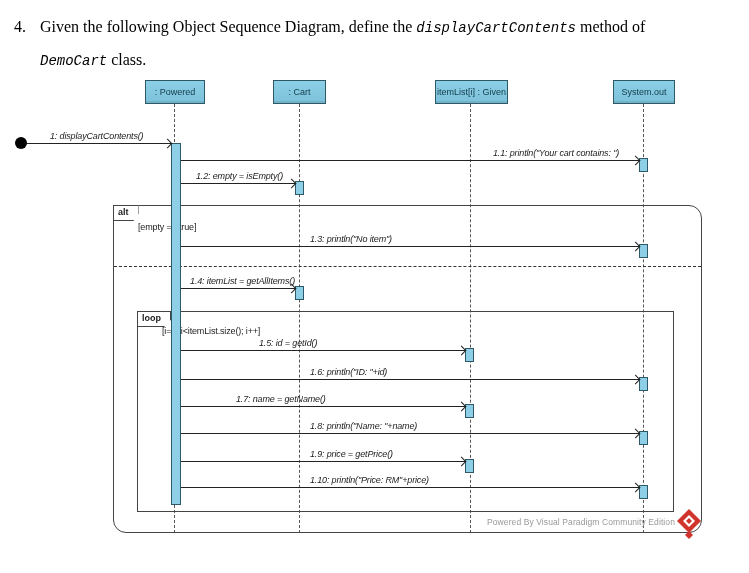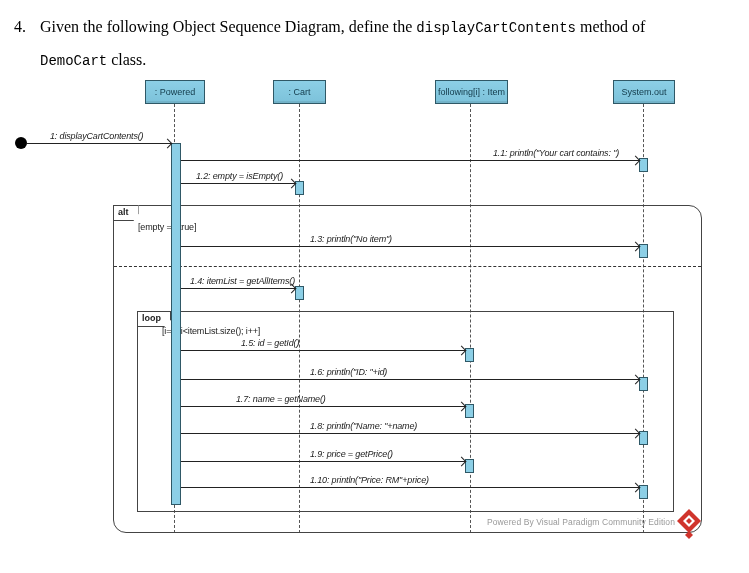--- a/index.html
+++ b/index.html
@@ -5,21 +5,21 @@
   html,body{margin:0;padding:0;background:#fff;}
   .page{position:relative;width:749px;height:573px;background:#fff;overflow:hidden;
         font-family:"Liberation Sans",sans-serif;color:#1a1a1a;}
 
   
   .question{position:absolute;left:0;top:0;width:749px;
             font-family:"Liberation Serif",serif;font-size:16px;color:#000;}
   .q-num{position:absolute;left:14px;top:18px;}
   .q-line1{position:absolute;left:40px;top:18px;white-space:nowrap;}
   .q-line2{position:absolute;left:40px;top:51px;white-space:nowrap;}
-  .code{font-family:"Liberation Mono","DejaVu Sans Mono",monospace;font-size:14px;}
+  .code{font-family:"Liberation Mono","DejaVu Sans Mono",monospace;font-size:14px;font-style:italic;}
 
   
   .lifeline{position:absolute;width:0;border-left:1px dashed #555;}
   .head-box{position:absolute;height:24px;background:linear-gradient(180deg,var(--lifeline_fill,#8ccfe6),#7cc2da);
             border:1px solid var(--lifeline_border,#2f5866);display:flex;align-items:center;justify-content:center;
             font-size:9px;color:#123a4a;box-sizing:border-box;box-shadow:inset 0 -2px 0 rgba(0,0,0,0.08);}
   .activation{position:absolute;background:var(--lifeline_fill,#8ccfe6);
               border:1px solid var(--lifeline_border,#2f5866);box-sizing:border-box;}
 
   .msg{position:absolute;font-style:italic;}
@@ -113,21 +113,21 @@
           <span class="arrow-head"></span>
         </div>
     </div>
     <div class="msg" style="left:181px;top:275px;width:114px;">
       <div class="msg-label" style="padding-left:7px;text-align:right;">1.4: itemList = getAllItems()</div>
       <div class="msg-line">
           <span class="arrow-head"></span>
         </div>
     </div>
     <div class="msg" style="left:181px;top:337px;width:284px;">
-      <div class="msg-label" style="padding-left:60px;">1.5: id = getId()</div>
+      <div class="msg-label" style="padding-left:78px;">1.5: id = getId()</div>
       <div class="msg-line">
           <span class="arrow-head"></span>
         </div>
     </div>
     <div class="msg" style="left:181px;top:366px;width:458px;">
       <div class="msg-label" style="padding-left:129px;">1.6: println("ID: "+id)</div>
       <div class="msg-line">
           <span class="arrow-head"></span>
         </div>
     </div>
@@ -151,21 +151,21 @@
     </div>
     <div class="msg" style="left:181px;top:474px;width:458px;">
       <div class="msg-label" style="padding-left:129px;">1.10: println("Price: RM"+price)</div>
       <div class="msg-line">
           <span class="arrow-head"></span>
         </div>
     </div>
 
     <div class="head-box" style="left:145px;top:80px;width:60px;">: Powered</div>
     <div class="head-box" style="left:273px;top:80px;width:53px;">: Cart</div>
-    <div class="head-box" style="left:435px;top:80px;width:73px;">following[i] : Item</div>
+    <div class="head-box" style="left:435px;top:80px;width:73px;">itemList[i] : Given</div>
     <div class="head-box" style="left:613px;top:80px;width:62px;">System.out</div>
 
     <div class="footer-text">Powered By Visual Paradigm Community Edition</div>
     <div class="vp-logo">
       <div class="vpd outer"></div>
       <div class="vpd mid"></div>
       <div class="vpd inner"></div>
       <div class="vpd tail"></div>
     </div>
   </div>

